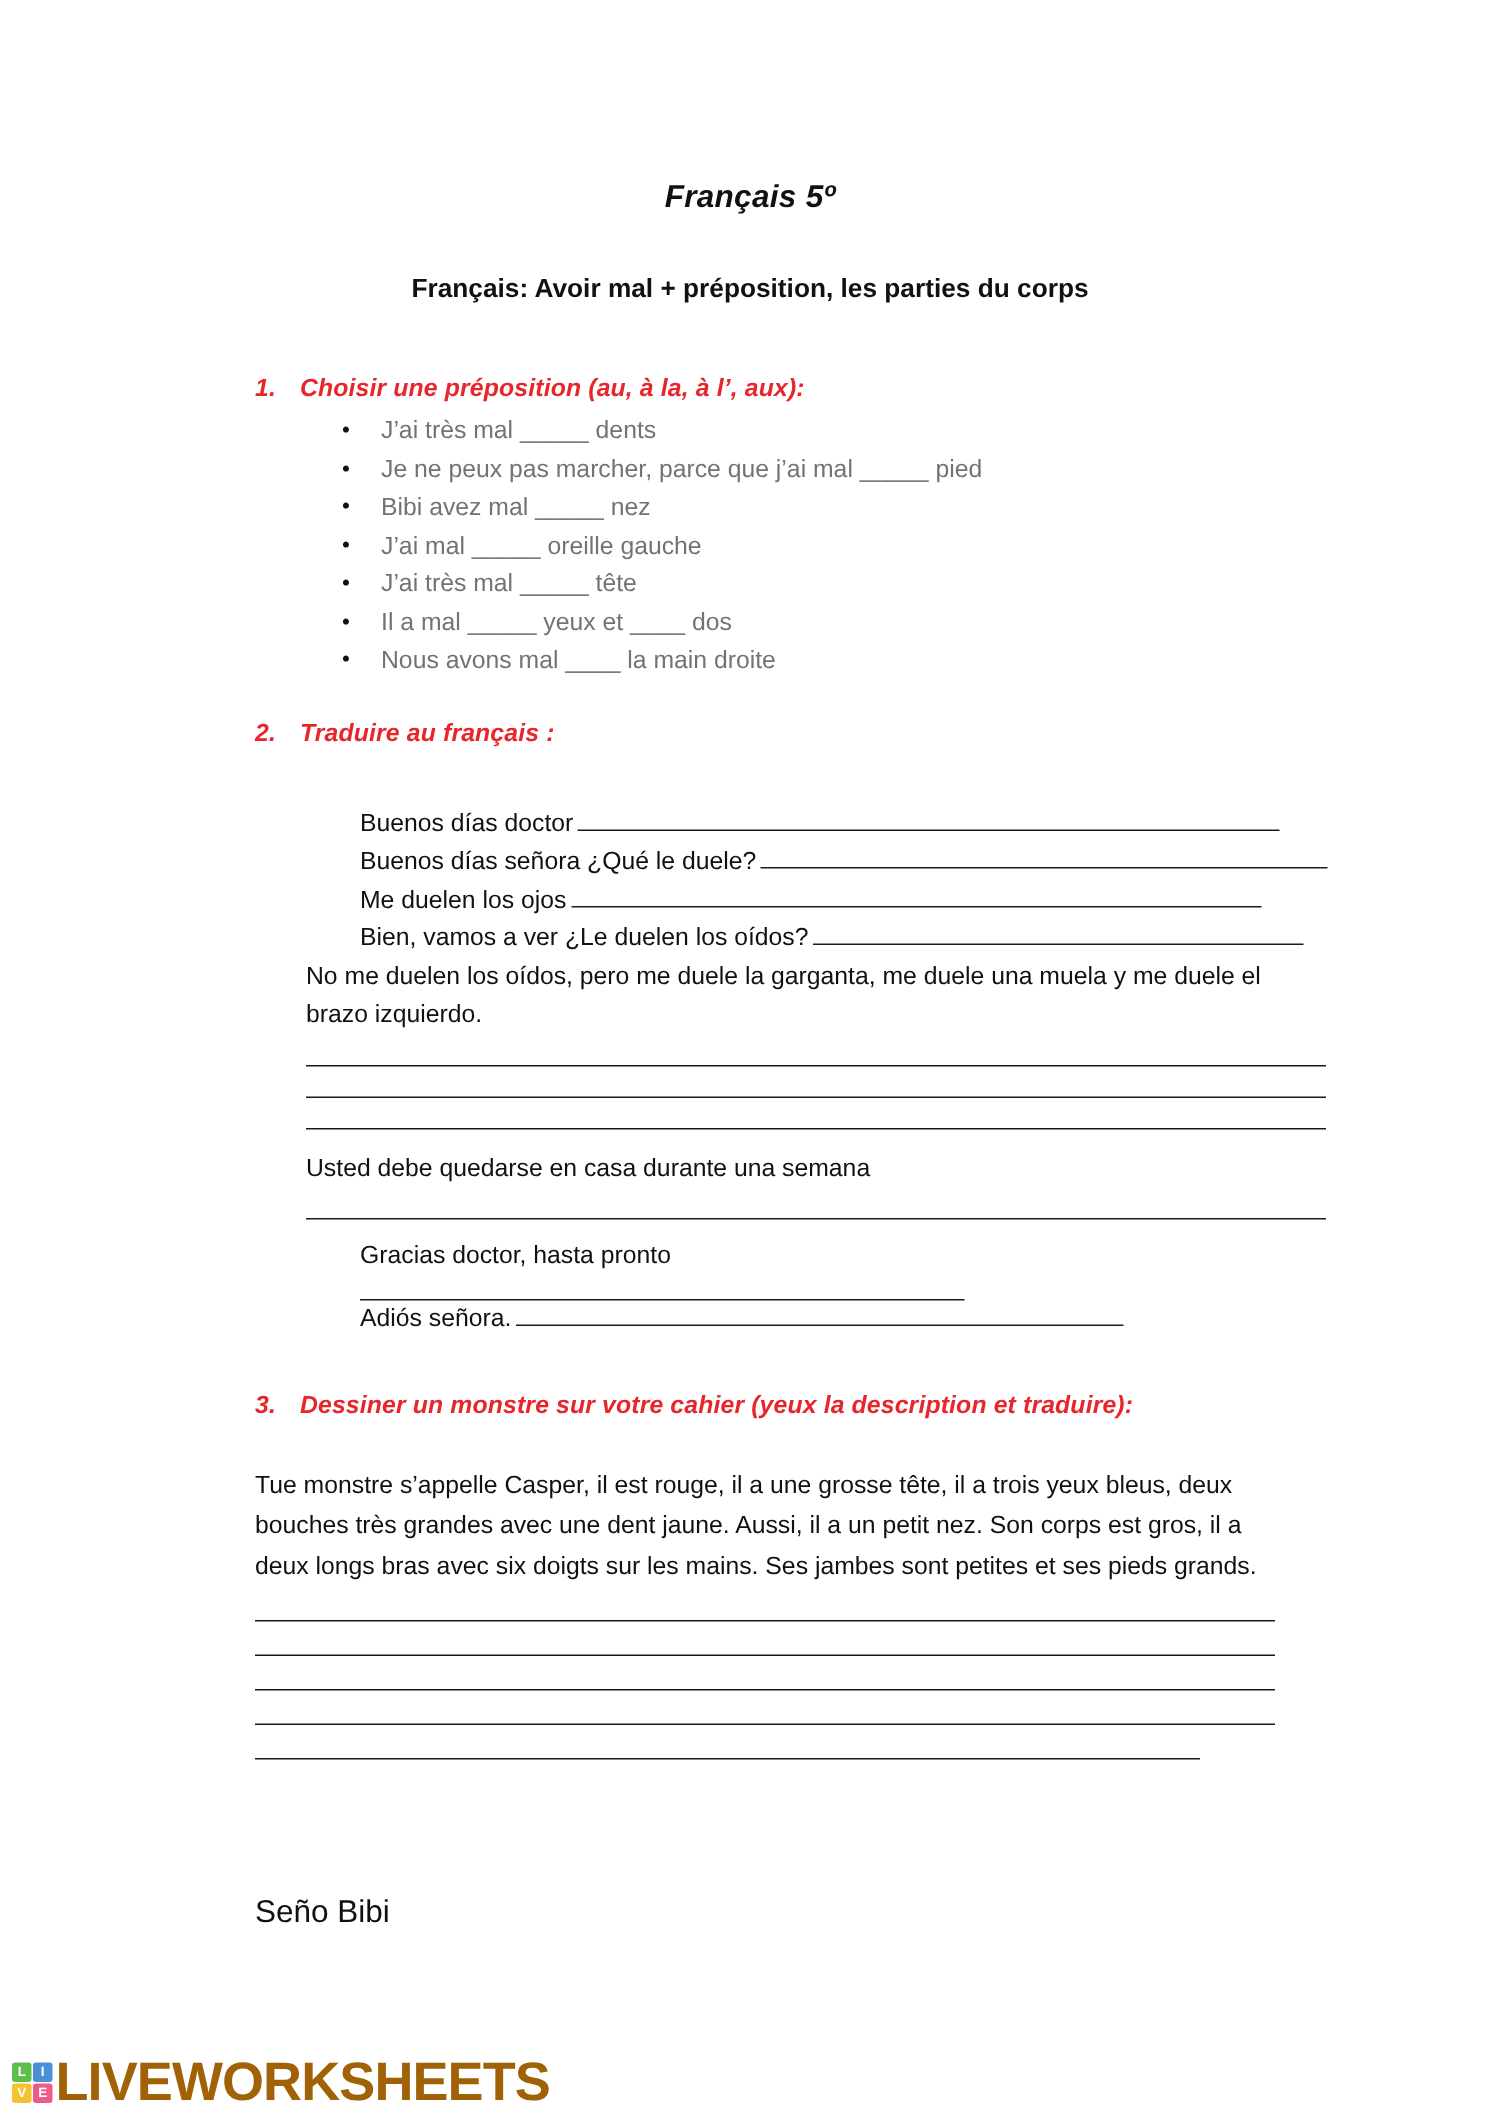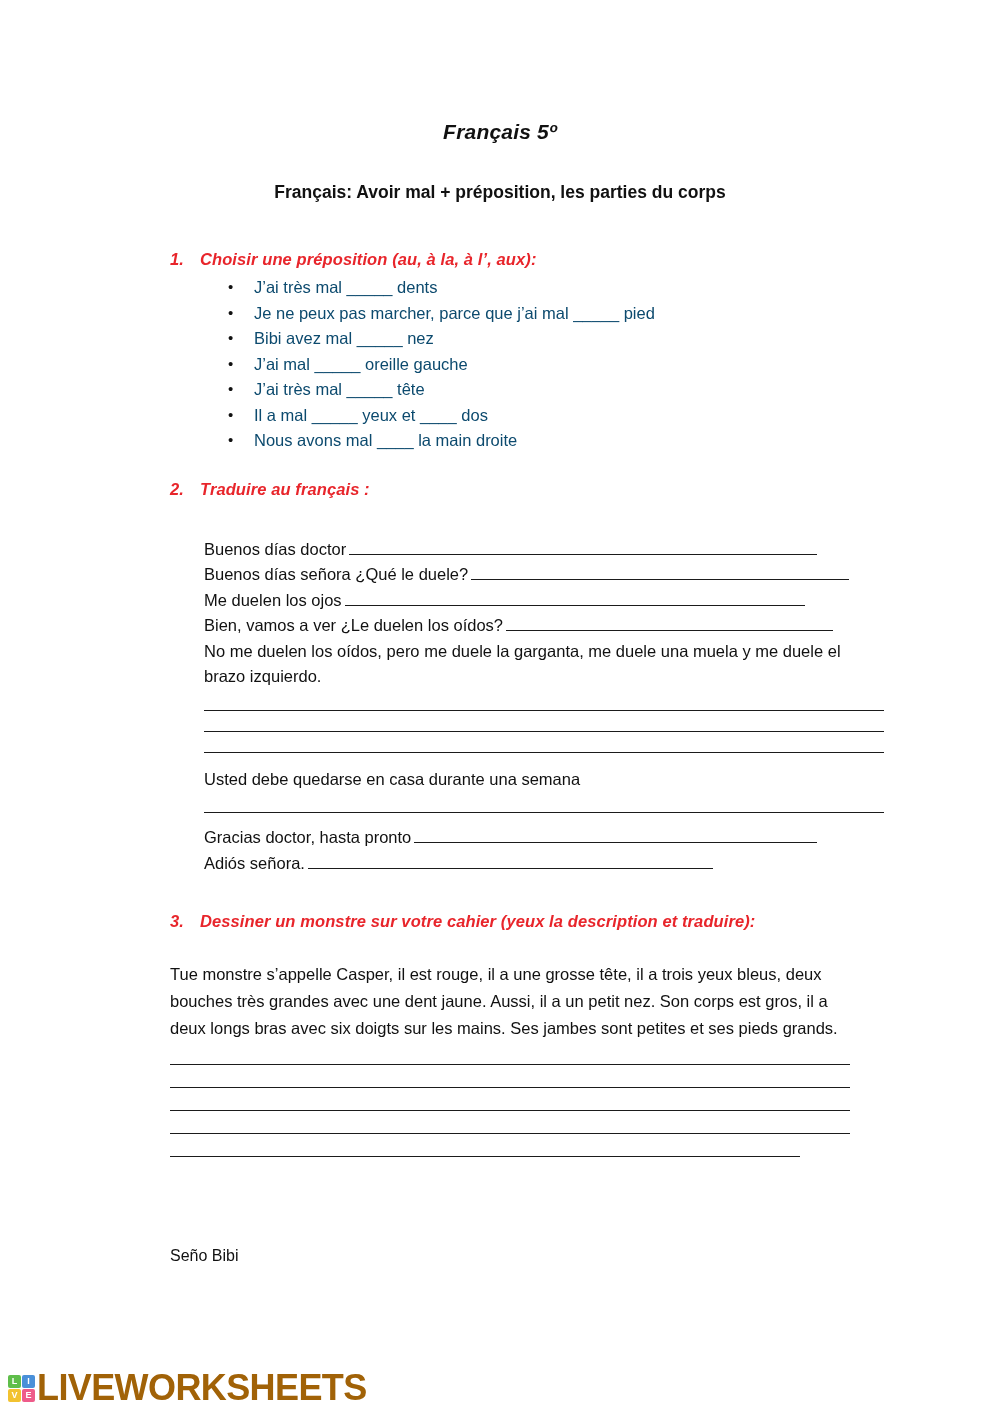--- a/index.html
+++ b/index.html
@@ -68,21 +68,21 @@
   ul.bullets {
     list-style: none;
     margin: 6px 0 0 0;
     padding: 0 0 0 58px;
   }
   ul.bullets li {
     position: relative;
     font-size: 16.5px;
     line-height: 25.5px;
     padding-left: 26px;
-    color: #0c4a6e;
+    color: #737373;
   }
   ul.bullets li::before {
     content: "\2022";
     position: absolute;
     left: 0;
     top: -1px;
     font-size: 15px;
     color: #111;
   }
 
@@ -91,21 +91,21 @@
     margin-top: 38px;
     padding-left: 34px;
     font-size: 16.5px;
     line-height: 25.5px;
   }
   .tline {
     display: flex;
     align-items: baseline;
     white-space: pre;
   }
-  .tline .txt { flex: 0 0 auto; }
+  .tline .txt { flex: 0 0 auto; margin-left: 36px; }
   .rule {
     flex: 0 0 auto;
     border-bottom: 1.6px solid #1b1b1b;
     height: 16px;
     margin-left: 3px;
   }
   .para {
     white-space: normal;
   }
 
@@ -128,21 +128,21 @@
   }
   .answer-lines .aline {
     border-bottom: 1.6px solid #1b1b1b;
     height: 0;
     margin-top: 22px;
   }
 
   
   .signature {
     margin-top: 90px;
-    font-size: 16px;
+    font-size: 21px;
   }
 
   
   .lw-footer {
     position: absolute;
     left: 8px;
     bottom: 4px;
     display: flex;
     align-items: center;
     gap: 2px;
@@ -231,21 +231,21 @@
       <div class="para">No me duelen los oídos, pero me duele la garganta, me duele una muela y me duele el brazo izquierdo.</div>
 
       <div class="blank-rule" style="width:680px"></div>
       <div class="blank-rule" style="width:680px"></div>
       <div class="blank-rule" style="width:680px"></div>
 
       <div class="para" style="margin-top:14px;">Usted debe quedarse en casa durante una semana</div>
 
       <div class="blank-rule" style="width:680px"></div>
 
-      <div class="tline" style="margin-top:12px;">
+      <div class="tline" style="margin-top:12px;flex-direction:column;">
         <span class="txt">Gracias doctor, hasta pronto</span>
         <span class="rule" style="width:403px"></span>
       </div>
 
       <div class="tline">
         <span class="txt">Adiós señora.</span>
         <span class="rule" style="width:405px"></span>
       </div>
 
     </div>

